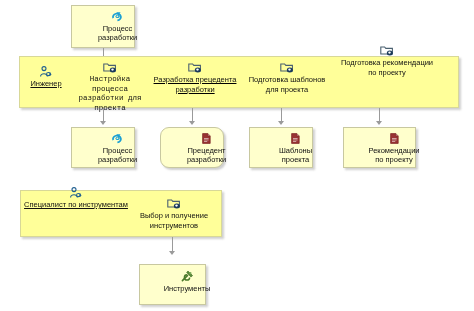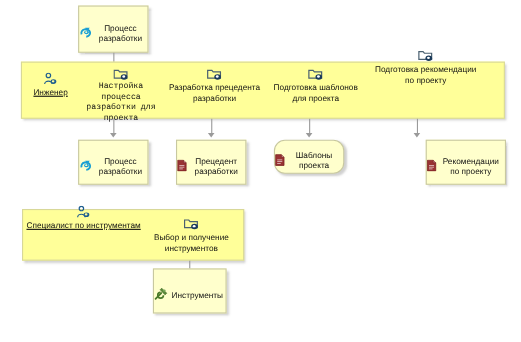--- a/index.html
+++ b/index.html
@@ -13,24 +13,25 @@
   #canvas{position:absolute;left:0;top:0;width:474px;height:311px;}
 
   
   .node{
     position:absolute;
     background:#ffffcc;
     border:1px solid #c8c8a0;
     box-shadow:2px 2px 2px rgba(120,120,120,.35);
     box-sizing:border-box;
     display:flex;
-    flex-direction:row;
+    flex-direction:column;
     align-items:center;
     justify-content:flex-start;
     padding-top:5px;
+    padding-left:29px;
   }
   .node .label{
     font-size:7.5px;
     line-height:9px;
     color:#111111;
     text-align:center;
     padding:2px 3px 0 3px;
     letter-spacing:0;
   }
 
@@ -112,21 +113,21 @@
         <path d="M0.8 2.0 L4.6 2.0 L5.8 3.4 L12.4 3.4 L12.4 9.0 L0.8 9.0 Z" fill="none" stroke="#4a6070" stroke-width="1.1"></path>
         <ellipse cx="9.8" cy="8.0" rx="3.0" ry="2.5" fill="#1a3a5a"></ellipse>
         <ellipse cx="9.5" cy="7.6" rx="1.3" ry="1.1" fill="#ffffff"></ellipse>
       </svg>
     </span>
     <span class="label">Настройка процесса
 разработки для
 проекта</span>
   </div>
 
-  <div class="band-cell" style="left:149px;top:62px;width:92px;">
+  <div class="band-cell" style="left:149px;top:62px;width:92px;text-decoration:underline;">
     <span class="icon">
       <svg width="15" height="12" viewBox="0 0 15 12">
         <path d="M0.8 2.0 L4.6 2.0 L5.8 3.4 L12.4 3.4 L12.4 9.0 L0.8 9.0 Z" fill="none" stroke="#4a6070" stroke-width="1.1"></path>
         <ellipse cx="9.8" cy="8.0" rx="3.0" ry="2.5" fill="#1a3a5a"></ellipse>
         <ellipse cx="9.5" cy="7.6" rx="1.3" ry="1.1" fill="#ffffff"></ellipse>
       </svg>
     </span>
     <span class="label">Разработка прецедента
 разработки</span>
   </div>
@@ -173,49 +174,49 @@
         <path d="M2.2 7.2 A4 3.4 0 1 1 6.4 9.4" fill="none" stroke="#1a9fd4" stroke-width="1.7"></path>
         <path d="M5.4 1.2 L9.6 1.2 L7.4 4.0 Z" fill="#1a9fd4"></path>
         <ellipse cx="6.6" cy="5.4" rx="2.1" ry="1.7" fill="#1a9fd4"></ellipse>
         <ellipse cx="6.4" cy="5.2" rx="1.0" ry="0.8" fill="#ffffcc"></ellipse>
       </svg>
     </span>
     <span class="label">Процесс
 разработки</span>
   </div>
 
-  <div class="node" style="left:160px;top:127px;width:64px;height:41px;">
+  <div class="node" style="left:160px;top:127px;width:64px;height:41px;border-radius:9px;">
     <span class="icon">
       <svg width="9" height="11" viewBox="0 0 9 11">
         <path d="M0.6 0.6 L5.8 0.6 L8.2 3.0 L8.2 10.4 L0.6 10.4 Z" fill="#993333" stroke="#7a2222" stroke-width="0.7"></path>
         <path d="M5.8 0.6 L5.8 3.0 L8.2 3.0" fill="#cc9999" stroke="#7a2222" stroke-width="0.6"></path>
         <rect x="2.0" y="5.0" width="4.6" height="0.7" fill="#e8d0d0"></rect>
         <rect x="2.0" y="6.6" width="4.6" height="0.7" fill="#e8d0d0"></rect>
         <rect x="2.0" y="8.2" width="3.2" height="0.7" fill="#e8d0d0"></rect>
       </svg>
     </span>
     <span class="label">Прецедент
 разработки</span>
   </div>
 
-  <div class="node" style="left:249px;top:127px;width:64px;height:31px;border-radius:10px;">
+  <div class="node" style="left:249px;top:127px;width:64px;height:41px;">
     <span class="icon">
       <svg width="9" height="11" viewBox="0 0 9 11">
         <path d="M0.6 0.6 L5.8 0.6 L8.2 3.0 L8.2 10.4 L0.6 10.4 Z" fill="#993333" stroke="#7a2222" stroke-width="0.7"></path>
         <path d="M5.8 0.6 L5.8 3.0 L8.2 3.0" fill="#cc9999" stroke="#7a2222" stroke-width="0.6"></path>
         <rect x="2.0" y="5.0" width="4.6" height="0.7" fill="#e8d0d0"></rect>
         <rect x="2.0" y="6.6" width="4.6" height="0.7" fill="#e8d0d0"></rect>
         <rect x="2.0" y="8.2" width="3.2" height="0.7" fill="#e8d0d0"></rect>
       </svg>
     </span>
     <span class="label">Шаблоны
 проекта</span>
   </div>
 
-  <div class="node" style="left:343px;top:127px;width:73px;height:41px;margin-left:44px;">
+  <div class="node" style="left:343px;top:127px;width:73px;height:41px;">
     <span class="icon">
       <svg width="9" height="11" viewBox="0 0 9 11">
         <path d="M0.6 0.6 L5.8 0.6 L8.2 3.0 L8.2 10.4 L0.6 10.4 Z" fill="#993333" stroke="#7a2222" stroke-width="0.7"></path>
         <path d="M5.8 0.6 L5.8 3.0 L8.2 3.0" fill="#cc9999" stroke="#7a2222" stroke-width="0.6"></path>
         <rect x="2.0" y="5.0" width="4.6" height="0.7" fill="#e8d0d0"></rect>
         <rect x="2.0" y="6.6" width="4.6" height="0.7" fill="#e8d0d0"></rect>
         <rect x="2.0" y="8.2" width="3.2" height="0.7" fill="#e8d0d0"></rect>
       </svg>
     </span>
     <span class="label">Рекомендации
@@ -244,21 +245,21 @@
         <ellipse cx="9.5" cy="7.6" rx="1.3" ry="1.1" fill="#ffffff"></ellipse>
       </svg>
     </span>
     <span class="label">Выбор и получение
 инструментов</span>
   </div>
 
   <div class="conn" style="left:172px;top:237px;height:15px;"></div>
   <div class="arrowhead" style="left:169px;top:251px;"></div>
 
-  <div class="node" style="left:139px;top:244px;width:67px;height:41px;">
+  <div class="node" style="left:139px;top:264px;width:67px;height:41px;">
     <span class="icon">
       <svg width="13" height="12" viewBox="0 0 13 12">
         <path d="M1.4 10.6 L6.6 5.4" stroke="#4a7a2a" stroke-width="1.6" stroke-linecap="round"></path>
         <path d="M6.0 4.8 a2.6 2.6 0 1 0 2.6 2.6" fill="none" stroke="#4a7a2a" stroke-width="1.5"></path>
         <path d="M7.0 1.0 L11.6 5.6 L10.0 7.0 L5.6 2.4 Z" fill="#5a8a3a" stroke="#3f6a22" stroke-width="0.6"></path>
         <circle cx="9.4" cy="3.2" r="1.1" fill="#7aa85a"></circle>
       </svg>
     </span>
     <span class="label">Инструменты</span>
   </div>

